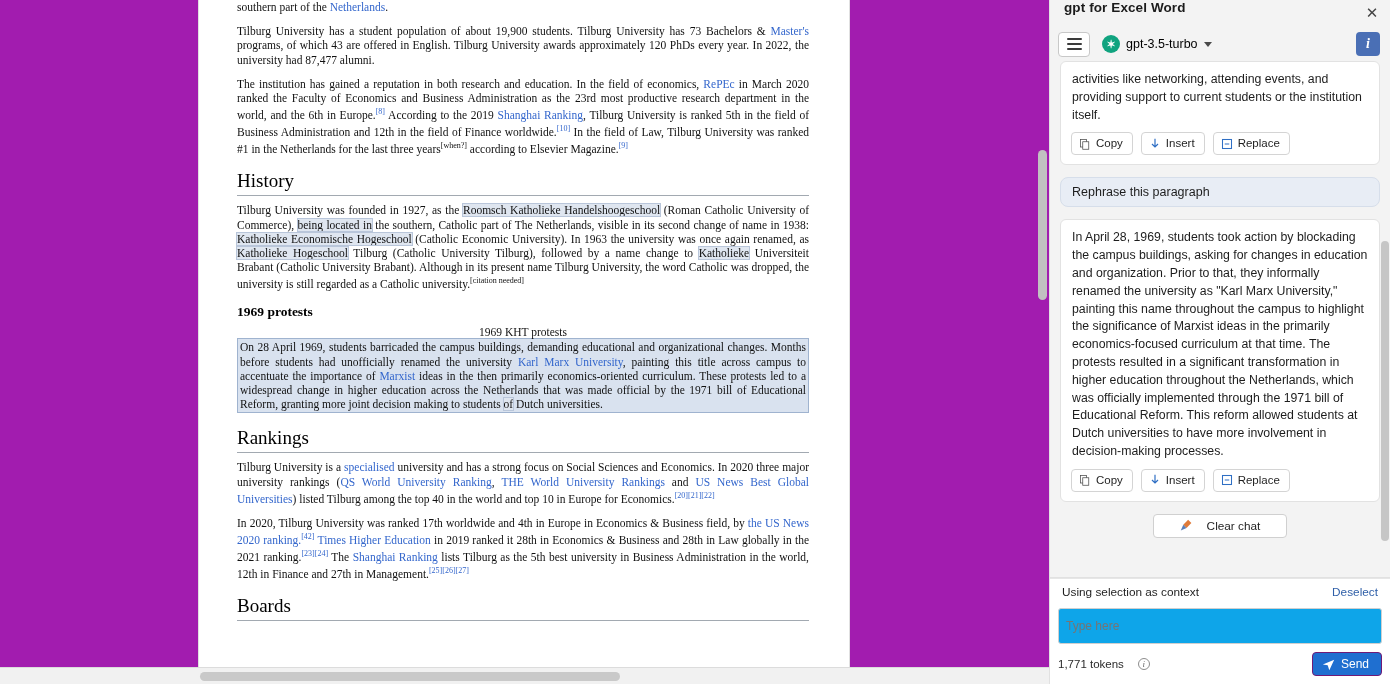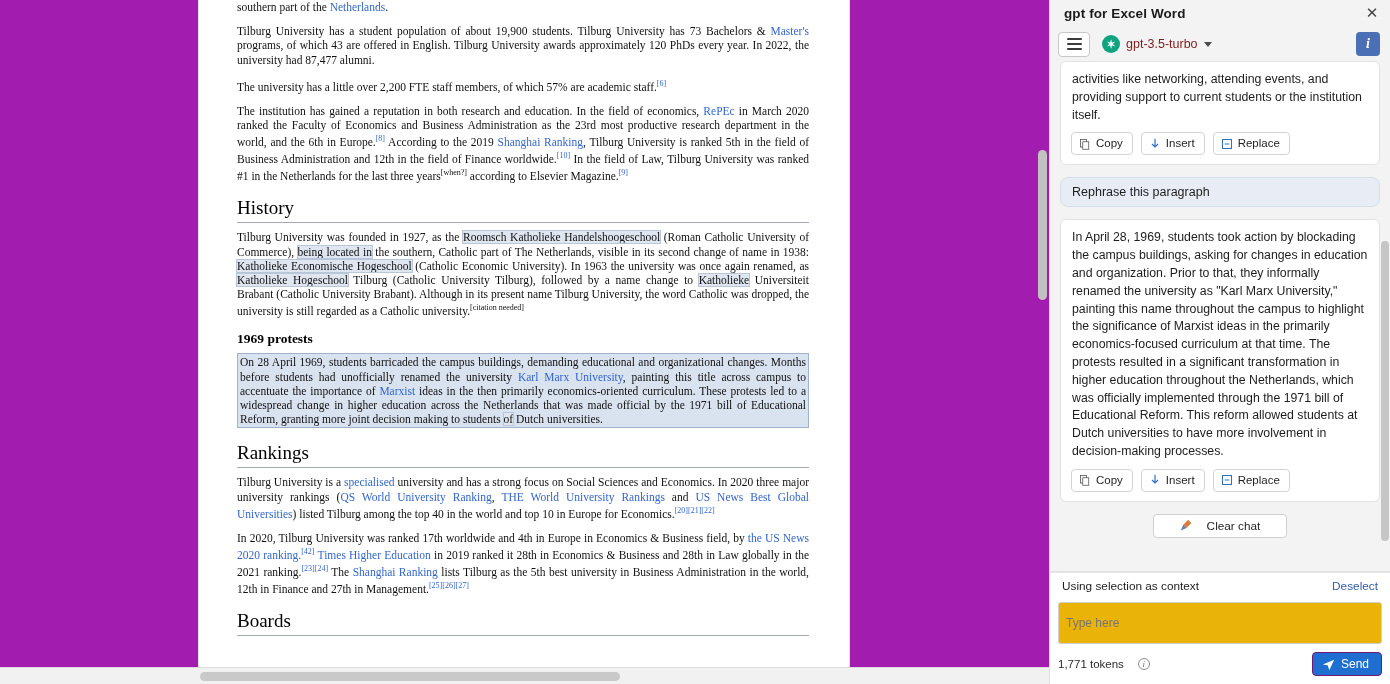--- a/index.html
+++ b/index.html
@@ -121,21 +121,21 @@
     right: 0; top: 0;
     width: 341px; height: 684px;
     background: #f3f3f3;
     border-left: 1px solid #e1e1e1;
     display: flex;
     flex-direction: column;
   }
   .panel-title {
     height: 27px;
     display: flex;
-    align-items: center;
+    align-items: flex-start;
     padding: 0 24px 0 14px;
     position: relative;
   }
   .panel-title .t {
     font-size: 13.5px;
     font-weight: bold;
     color: #1b1b1b;
     letter-spacing: .1px;
   }
   .panel-title .close {
@@ -184,21 +184,21 @@
     width: 18px; height: 18px;
     border-radius: 50%;
     background: #10a37f;
     display: flex; align-items: center; justify-content: center;
     color: #fff;
     font-size: 11px;
     font-weight: bold;
   }
   .model-pill .mname {
     font-size: 12.5px;
-    color: #7f1d1d;
+    color: #000000;
   }
   .caret {
     width: 0; height: 0;
     border-left: 4px solid transparent;
     border-right: 4px solid transparent;
     border-top: 5px solid #4a4a4a;
   }
   .info-btn {
     margin-left: auto;
     width: 24px; height: 24px;
@@ -301,29 +301,29 @@
     margin-left: auto;
     color: #2f5fa8;
     cursor: pointer;
   }
   .input-wrap {
     background: #fff;
     padding: 4px 8px 6px 8px;
   }
   .chat-input {
     width: 100%;
-    height: 42px;
+    height: 36px;
     border: 1px solid #cfcfcf;
     border-radius: 3px;
     padding: 3px 7px;
     font-family: "Liberation Sans", sans-serif;
     font-size: 12px;
     color: #444;
     outline: none;
-    background: #eab308;
+    background: #0ea5e9;
   }
   .send-row {
     display: flex;
     align-items: center;
     background: #fff;
     padding: 2px 8px 8px 8px;
     gap: 8px;
   }
   .tokens {
     display: flex;
@@ -380,23 +380,20 @@
       <div class="first-line">
         southern part of the <a class="wl" href="#">Netherlands</a>.
       </div>
 
       <p>
         Tilburg University has a student population of about 19,900 students. Tilburg University has 73 Bachelors &amp;
         <a class="wl" href="#">Master's</a>
         programs, of which 43 are offered in English. Tilburg University awards approximately 120 PhDs every year. In 2022, the university had 87,477 alumni.
       </p>
 
-      <p>
-        The university has a little over 2,200 FTE staff members, of which 57% are academic staff.<sup class="ref">[6]</sup>
-      </p>
 
       <p>
         The institution has gained a reputation in both research and education. In the field of economics,
         <a class="wl" href="#">RePEc</a>
         in March 2020 ranked the Faculty of Economics and Business Administration as the 23rd most productive research department in the world, and the 6th in Europe.<sup class="ref">[8]</sup>
         According to the 2019
         <a class="wl" href="#">Shanghai Ranking</a>,
         Tilburg University is ranked 5th in the field of Business Administration and 12th in the field of Finance worldwide.<sup class="ref">[10]</sup>
         In the field of Law, Tilburg University was ranked #1 in the Netherlands for the last three years<sup class="refd">[when?]</sup>
         according to Elsevier Magazine.<sup class="ref">[9]</sup>
@@ -410,20 +407,21 @@
         Netherlands, visible in its second change of name in 1938: <span class="hl">Katholieke Economische Hogeschool</span>
         (Catholic Economic University). In 1963 the university was once again renamed, as <span class="hl">Katholieke Hogeschool</span>
         Tilburg (Catholic University Tilburg), followed by a name change to <span class="hl">Katholieke</span>
         Universiteit Brabant (Catholic University Brabant). Although in its present name Tilburg
         University, the word Catholic was dropped, the university is still regarded as a Catholic
         university.<sup class="refd">[citation needed]</sup>
       </p>
 
       <h3>1969 protests</h3>
 
+      <div class="center-small">1969 KHT protests</div>
 
       <p class="sel-block">
         On 28 April 1969, students barricaded the campus buildings, demanding educational and
         organizational changes. Months before students had unofficially renamed the university
         <a class="wl" href="#">Karl Marx University</a>, painting this title across campus to accentuate the importance of
         <a class="wl" href="#">Marxist</a> ideas in the
         then primarily economics-oriented curriculum. These protests led to a widespread change in
         higher education across the Netherlands that was made official by the 1971 bill of Educational
         Reform, granting more joint decision making to students <span class="hl">of</span> Dutch universities.
       </p>

